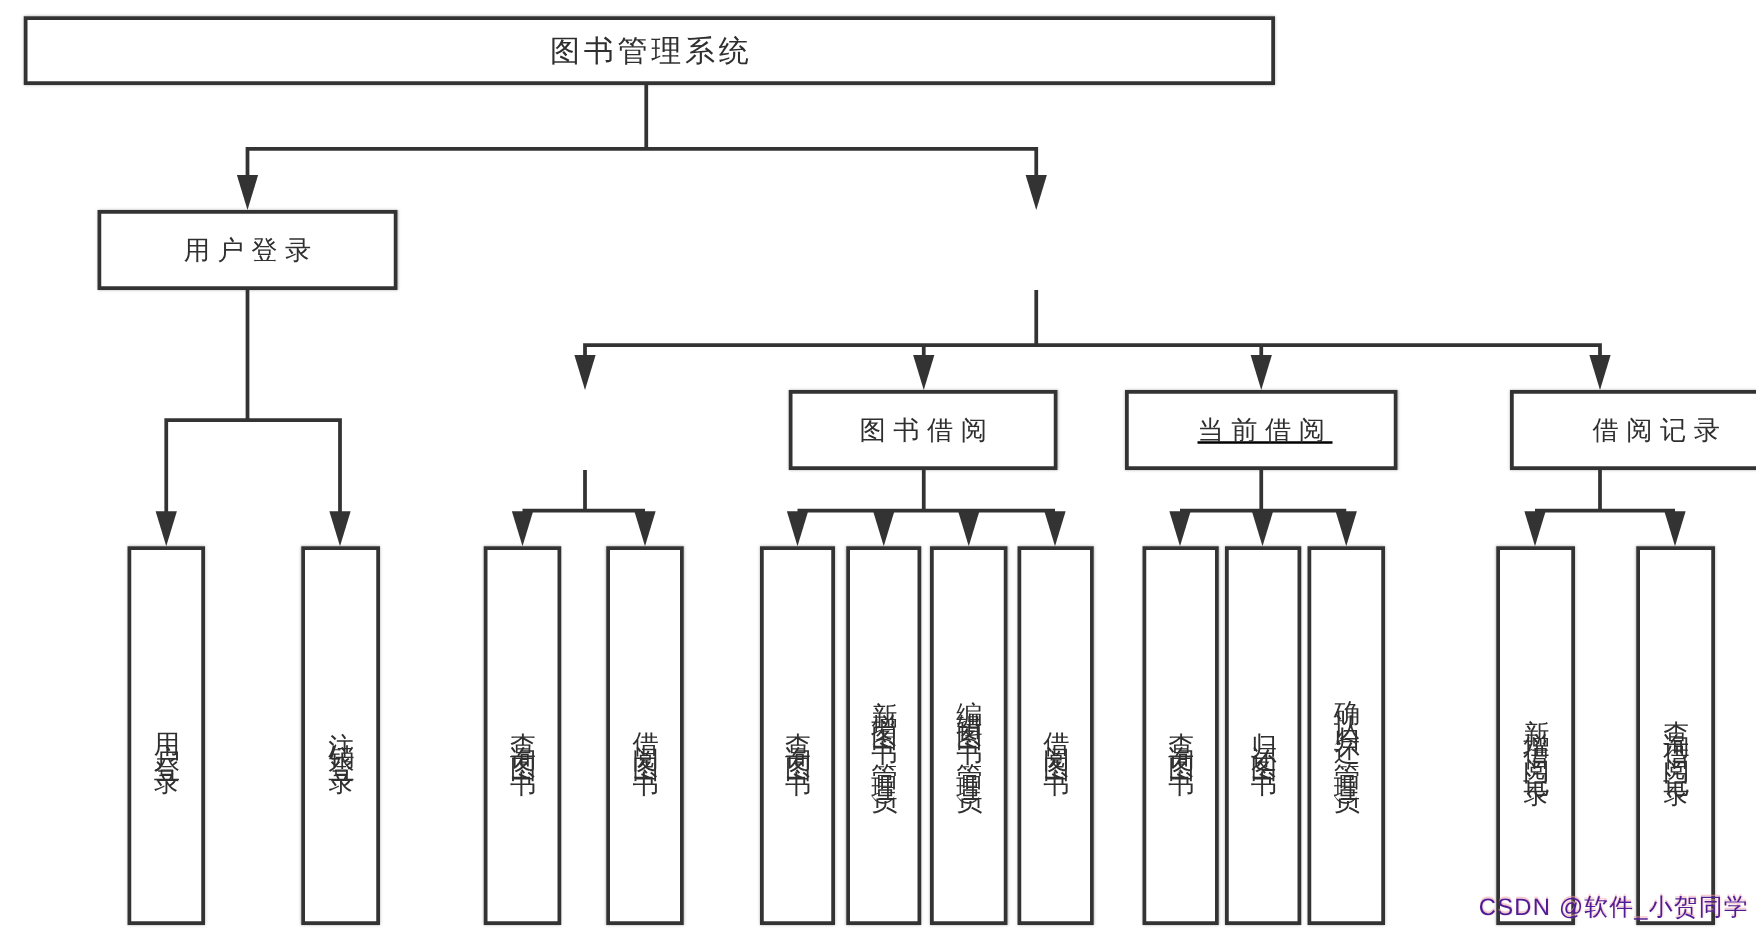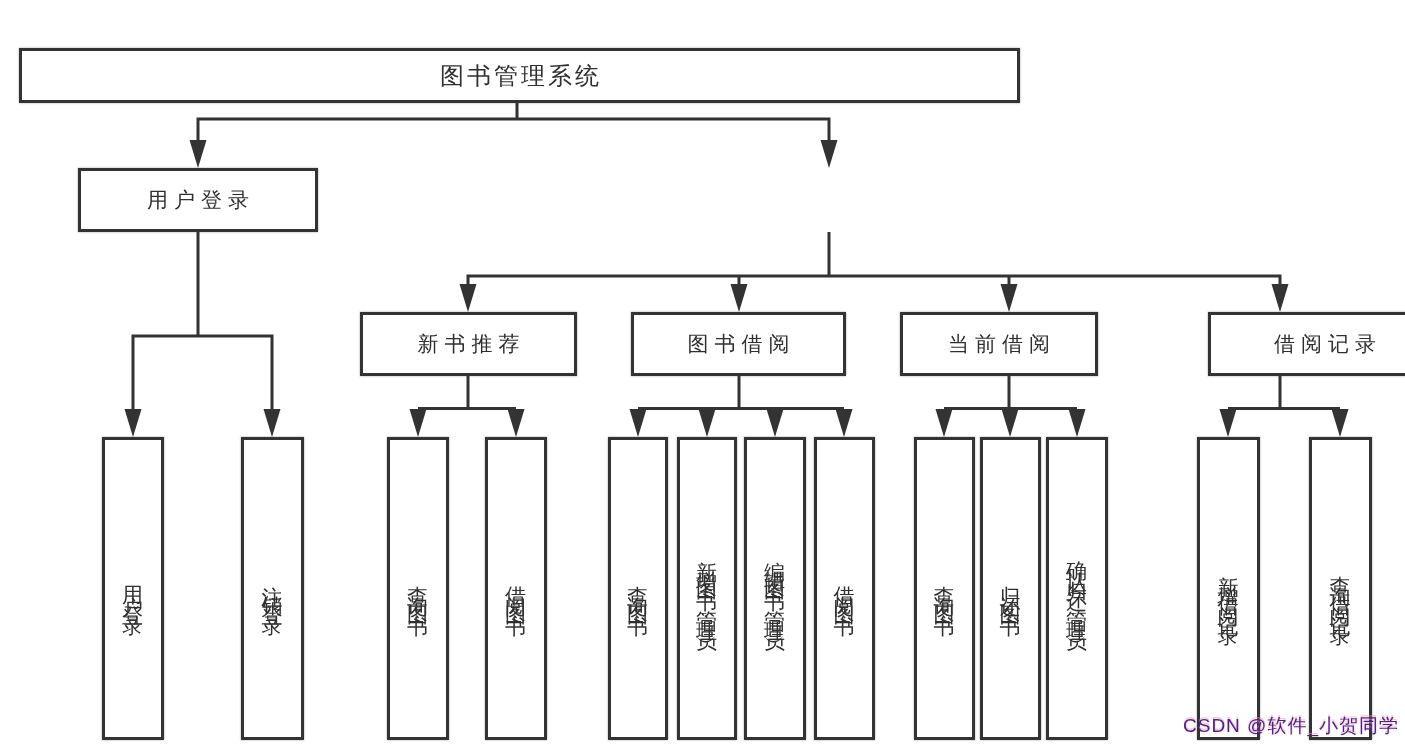--- a/index.html
+++ b/index.html
@@ -67,35 +67,32 @@
       <path d="M698.5 409 L715.5 409 L707 437 Z" fill="#333333"></path>
       <path d="M766.5 409 L783.5 409 L775 437 Z" fill="#333333"></path>
       <path d="M835.5 409 L852.5 409 L844 437 Z" fill="#333333"></path>
       <path d="M935.5 409 L952.5 409 L944 437 Z" fill="#333333"></path>
       <path d="M1001.5 409 L1018.5 409 L1010 437 Z" fill="#333333"></path>
       <path d="M1068.5 409 L1085.5 409 L1077 437 Z" fill="#333333"></path>
       <path d="M1219.5 409 L1236.5 409 L1228 437 Z" fill="#333333"></path>
       <path d="M1331.5 409 L1348.5 409 L1340 437 Z" fill="#333333"></path>
     </svg>
 
-  <div class="node root" style="left:19px;top:13px;width:1001px;height:55px;margin-top:35px;">
+  <div class="node root" style="left:19px;top:13px;width:1001px;height:55px;">
     <span class="lbl">图书管理系统</span>
   </div>
 
   <div class="node" style="left:78px;top:168px;width:240px;height:64px;">
     <span class="lbl">用户登录</span>
   </div>
 
-  <div class="node" style="left:360px;top:312px;width:217px;height:64px;">
-    <span class="lbl">新书推荐</span>
-  </div>
   <div class="node" style="left:631px;top:312px;width:215px;height:64px;">
     <span class="lbl">图书借阅</span>
   </div>
-  <div class="node" style="left:900px;top:312px;width:198px;height:64px;">
+  <div class="node" style="left:900px;top:312px;width:218px;height:64px;text-decoration:underline;">
     <span class="lbl">当前借阅</span>
   </div>
   <div class="node" style="left:1172px;top:312px;width:234px;height:64px;margin-left:36px;">
     <span class="lbl">借阅记录</span>
   </div>
 
   <div class="node leaf" style="left:102px;top:437px;width:62px;height:303px;">
     <span class="lbl">用户登录</span>
   </div>
   <div class="node leaf" style="left:241px;top:437px;width:63px;height:303px;">

